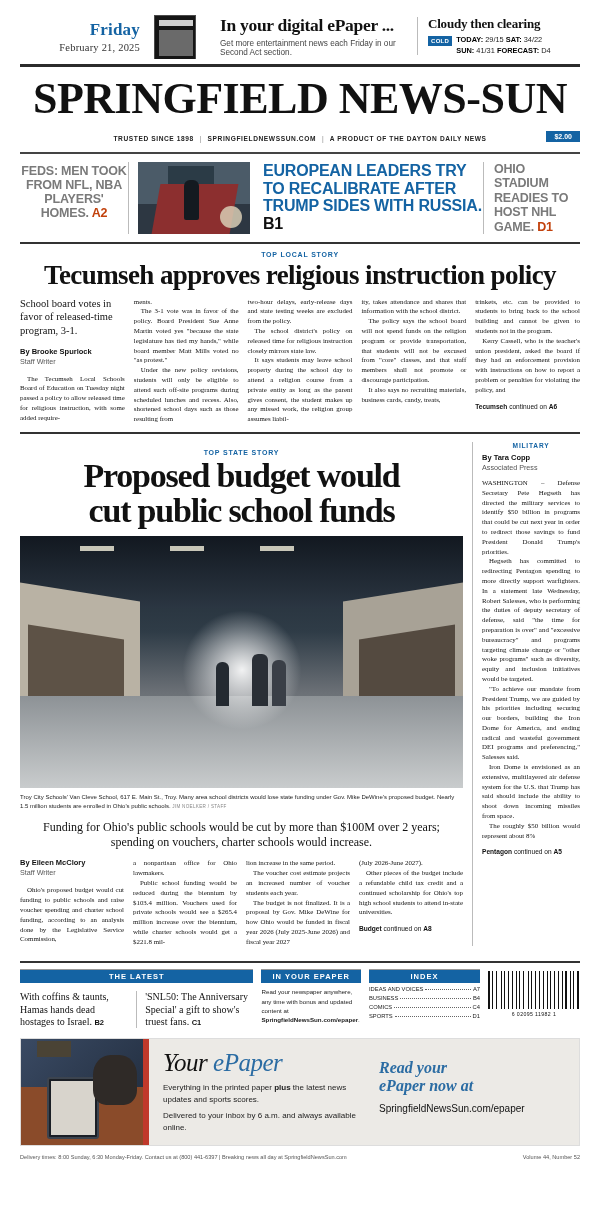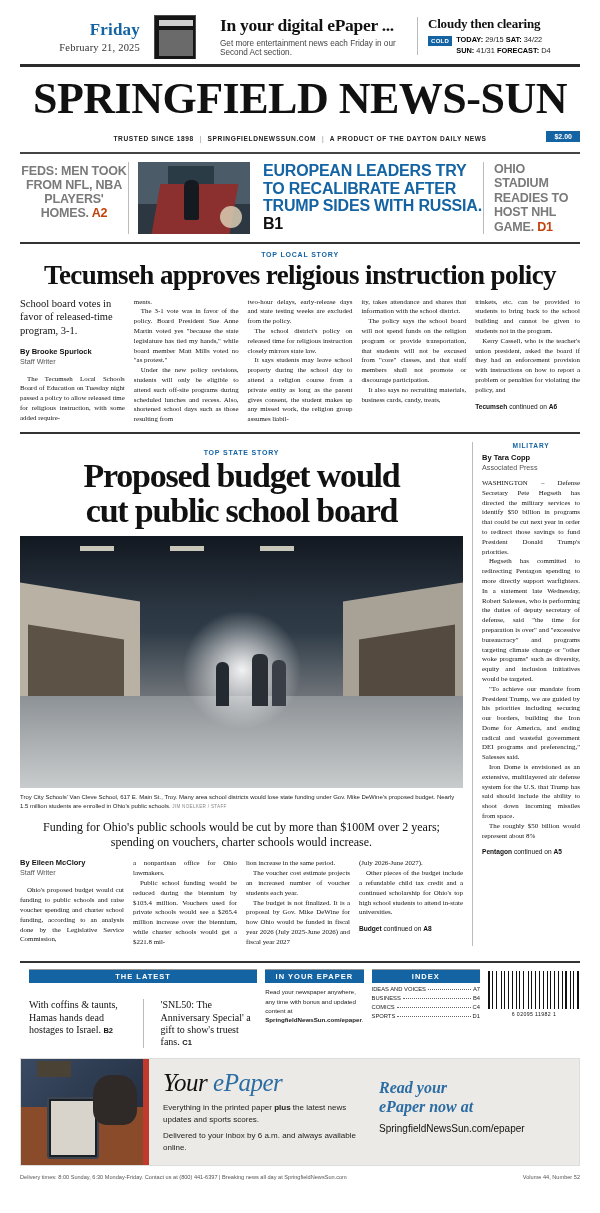--- a/index.html
+++ b/index.html
@@ -107,26 +107,26 @@
   .credit { font-size:4.6px; color:#888; letter-spacing:.3px; }
   .sub-deck { font-family:"Liberation Serif", serif; font-size:12px; line-height:1.25; text-align:center;
               padding: 9px 14px 8px 14px; }
   .rail-label { font-family:"Liberation Sans", sans-serif; font-weight:bold; font-size:6.6px;
                 letter-spacing:.8px; color:#1463a3; text-align:center; padding-bottom:4px; }
   .rail-hl { font-family:"Liberation Serif", serif; font-weight:bold; font-size:19px; line-height:1.04;
              letter-spacing:-.5px; padding-bottom:8px; }
   .rail-body { font-family:"Liberation Serif", serif; font-size:6.9px; line-height:1.42; text-align:justify; }
 
   
-  .bottom { display:flex; padding: 0 20px; gap: 8px; align-items:flex-start;margin-left:9px; }
+  .bottom { display:flex; padding: 0 20px; gap: 8px; align-items:flex-start; }
   .box { border-top:1px solid #999; }
   .box-hd { background:#1463a3; color:#fff; font-family:"Liberation Sans", sans-serif; font-weight:bold;
             font-size:7.5px; letter-spacing:1px; text-align:center; padding:2px 0; }
   .latest { width: 244px; }
-  .latest-cols { display:flex; gap:17px; padding-top:16px; }
+  .latest-cols { display:flex; gap:8px; padding-top:8px; }
   .latest-item { flex:1; font-family:"Liberation Serif", serif; font-size:10px; line-height:1.22; }
   .latest-item .pg { font-family:"Liberation Sans", sans-serif; font-weight:bold; font-size:7.5px; }
   .epaperbox { width: 104px; }
   .epaperbox p { font-family:"Liberation Sans", sans-serif; font-size:6.2px; line-height:1.5; padding-top:4px; color:#222;}
   .indexbox { width: 116px; }
   .idx-row { display:flex; align-items:flex-end; font-family:"Liberation Sans", sans-serif; font-size:5.8px; padding-top:3px; color:#222;}
   .idx-name { white-space:nowrap; }
   .idx-dots { flex:1; border-bottom:1px dotted #666; margin:0 2px 2px 2px; }
   .barcode { width: 92px; padding-top:2px; }
   .bc-bars { height:38px; display:flex; gap:1px; align-items:stretch; }
@@ -273,21 +273,21 @@
       </div>
     </div>
   </div>
   <div class="rule-dark" style="margin-top:8px"></div>
 
   <div class="main-wrap">
     <div class="main-left">
       <div class="label-blue">TOP STATE STORY</div>
       <div class="hl-state">
         <div>Proposed budget would</div>
-        <div>cut public school board</div>
+        <div>cut public school funds</div>
       </div>
       <div class="photo">
         <div class="ceil"></div>
         <div class="lamp" style="left:60px"></div>
           <div class="lamp" style="left:150px"></div>
           <div class="lamp" style="left:240px"></div>
         <div class="wallL"></div>
           <div class="wallR"></div>
         <div class="lockerL"></div>
           <div class="lockerR"></div>

